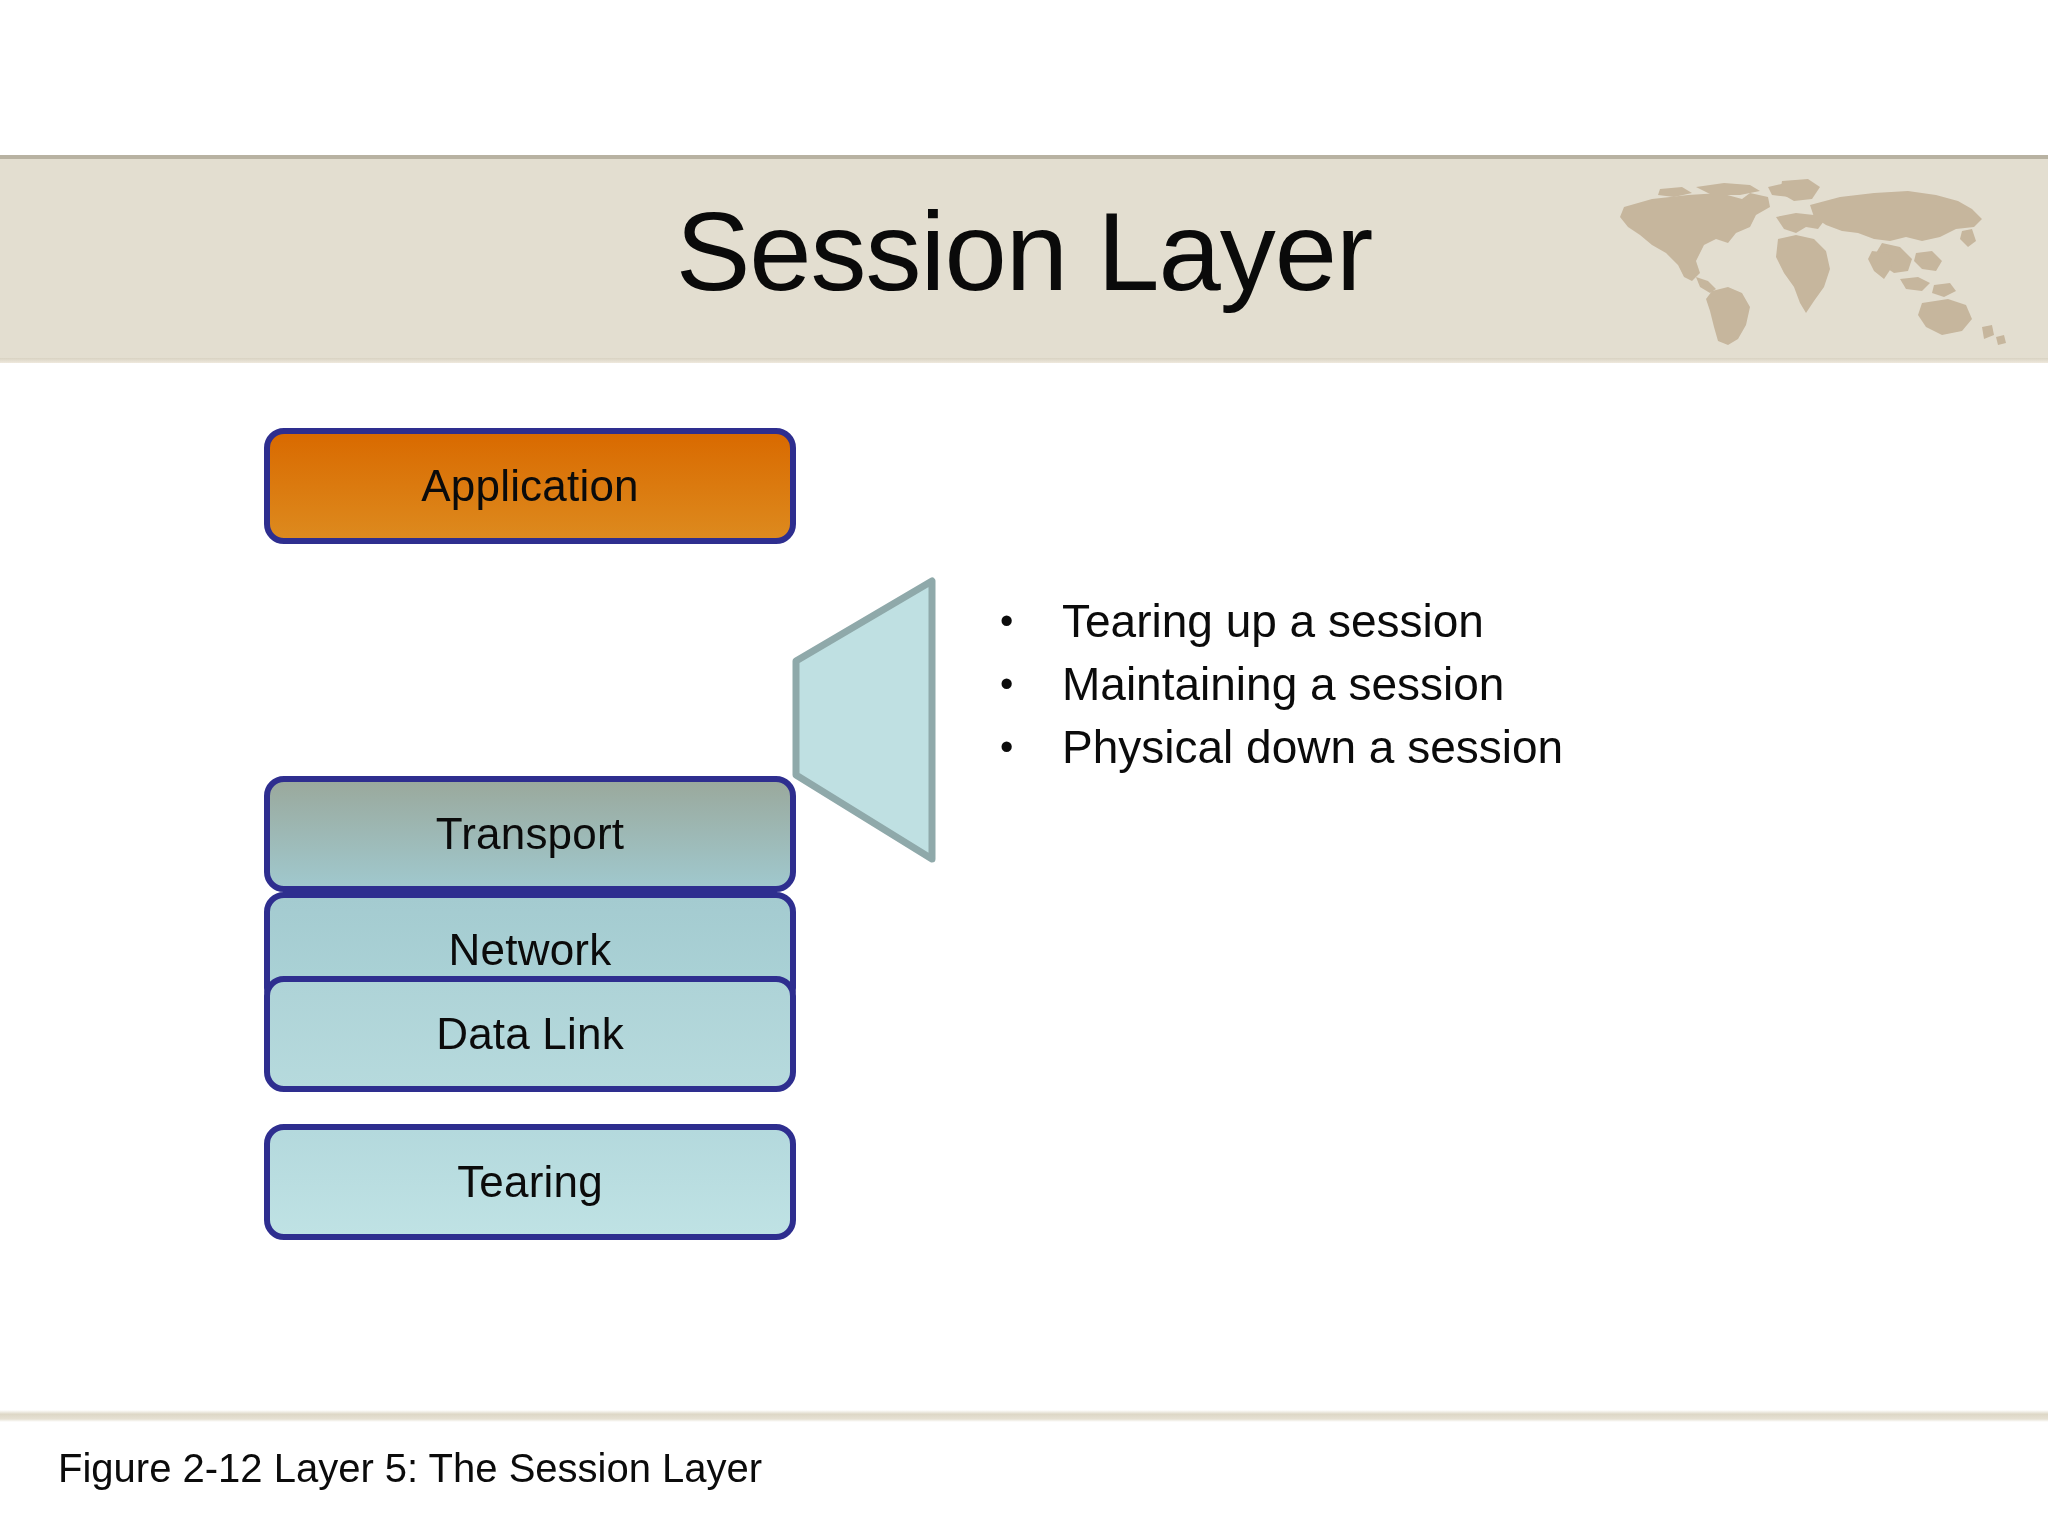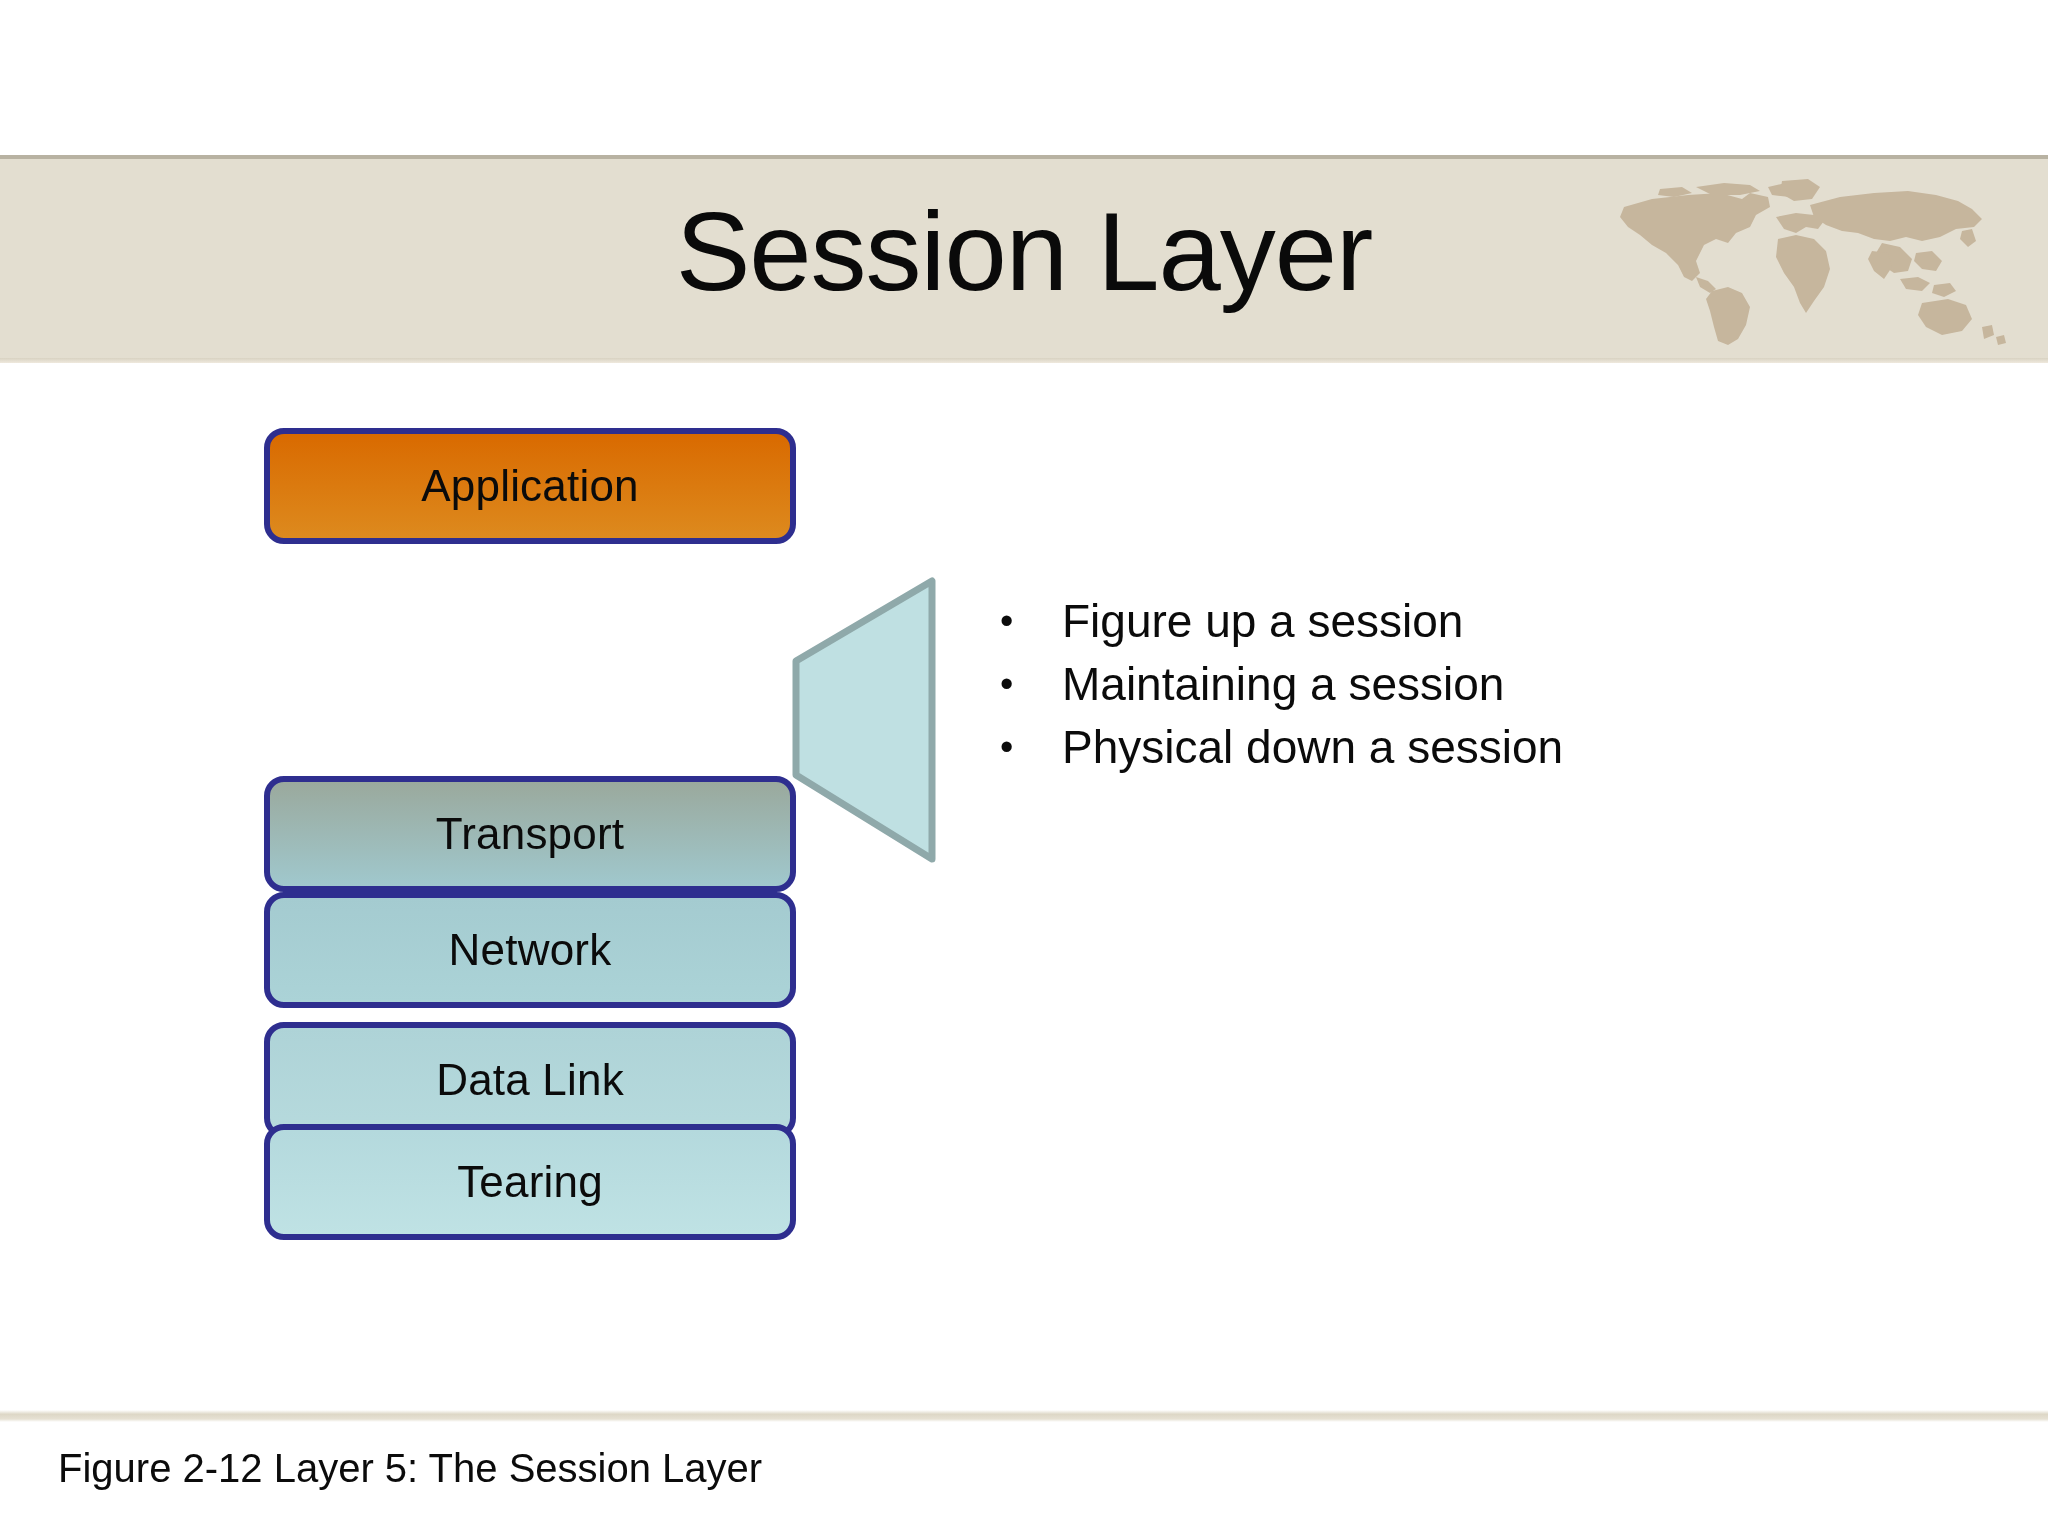--- a/index.html
+++ b/index.html
@@ -216,39 +216,39 @@
 
 
     <div class="layer-box l-network" style="top:464px;">
       <span class="layer-label">Network</span>
     </div>
 
     <div class="layer-box l-transport" style="top:348px;">
       <span class="layer-label">Transport</span>
     </div>
 
-    <div class="layer-box l-datalink" style="top:594px;">
+    <div class="layer-box l-datalink" style="top:548px;">
       <span class="layer-label">Data Link</span>
     </div>
 
     <div class="layer-box l-physical" style="top:696px;">
       <span class="layer-label">Tearing</span>
     </div>
 
   </div>
 
   <svg class="callout-shape" viewBox="0 0 160 290" aria-hidden="true">
     <polygon points="6,86 142,6 142,284 6,200" fill="#bfe0e2" stroke="#8fa9aa" stroke-width="7" stroke-linejoin="round"></polygon>
   </svg>
 
   <div class="bullet-list">
 
     <div class="bullet-item">
       <span class="bullet-marker">•</span>
-      <span class="bullet-text">Figure up a session</span>
+      <span class="bullet-text">Tearing up a session</span>
     </div>
 
     <div class="bullet-item">
       <span class="bullet-marker">•</span>
       <span class="bullet-text">Maintaining a session</span>
     </div>
 
     <div class="bullet-item">
       <span class="bullet-marker">•</span>
       <span class="bullet-text">Physical down a session</span>

